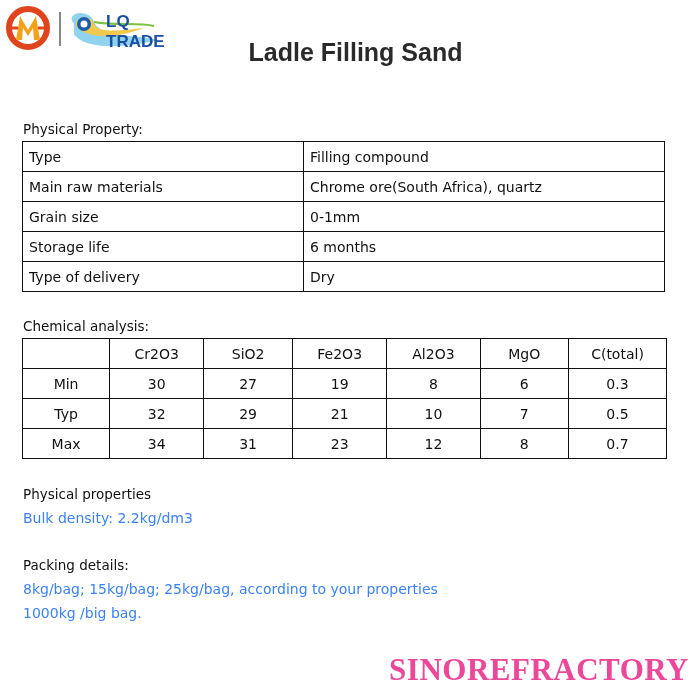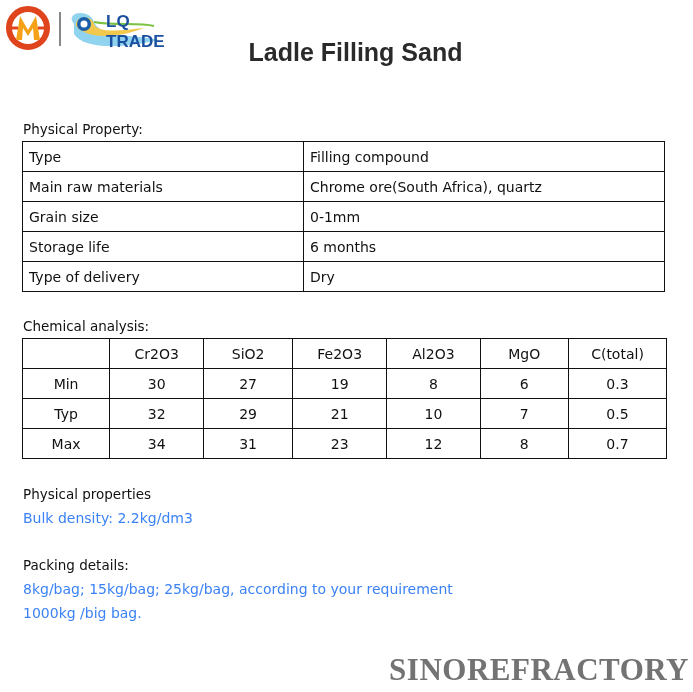--- a/index.html
+++ b/index.html
@@ -7,21 +7,21 @@
   .logo-area { position:absolute; left:4px; top:4px; width:170px; height:50px; }
   .title { position:absolute; left:0; width:693px; top:30px; text-align:center; font-family:"Liberation Sans", sans-serif; font-weight:bold; font-size:25px; color:#2a2a2a; padding-left:18px; box-sizing:border-box;margin-top:8px; }
   .section-label { position:absolute; left:23px; font-family:"DejaVu Sans", sans-serif; font-weight:normal; font-size:13.5px; color:#111; }
   table { border-collapse:collapse; position:absolute; font-family:"DejaVu Sans", sans-serif; font-size:14px; color:#111; }
   td { border:1px solid #111; padding:0 6px; height:29px; }
   .phys { left:22px; top:141px; width:643px; }
   .phys td.k { width:268px; }
   .chem { left:22px; top:338px; width:645px; }
   .chem td { text-align:center; width:112px; height:29px; }
   .text-line { position:absolute; left:23px; font-family:"DejaVu Sans", sans-serif; font-size:14px; color:#3b82f6; }
-  .footer { position:absolute; right:4px; bottom:4px; font-family:"Liberation Serif", serif; font-weight:bold; font-size:31px; color:#737373; letter-spacing:0.5px; }
+  .footer { position:absolute; right:4px; bottom:4px; font-family:"Liberation Serif", serif; font-weight:bold; font-size:31px; color:#ec4899; letter-spacing:0.5px; }
 </style>
 </head>
 <body>
 
 <div class="logo-area">
   <svg width="170" height="50" viewBox="0 0 170 50">
     <circle cx="24" cy="24" r="19" fill="none" stroke="#e0441c" stroke-width="6"></circle>
     <path d="M12 36 L16 12 L24 26 L32 12 L36 36 L30 36 L29 24 L24 32 L19 24 L18 36 Z" fill="#f5a21a"></path>
     <line x1="4" y1="24" x2="14" y2="24" stroke="#e0441c" stroke-width="3"></line>
     <line x1="34" y1="24" x2="44" y2="24" stroke="#e0441c" stroke-width="3"></line>
@@ -102,16 +102,16 @@
     <td>8</td>
     <td>0.7</td>
   </tr>
 </tbody>
   </table>
 
 <div class="section-label" style="top:486px;">Physical properties</div>
 <div class="text-line" style="top:510px;">Bulk density: 2.2kg/dm3</div>
 
 <div class="section-label" style="top:557px;">Packing details:</div>
-<div class="text-line" style="top:581px;">8kg/bag; 15kg/bag; 25kg/bag, according to your requirement</div>
+<div class="text-line" style="top:581px;">8kg/bag; 15kg/bag; 25kg/bag, according to your properties</div>
 <div class="text-line" style="top:605px;">1000kg /big bag.</div>
 
 <div class="footer">SINOREFRACTORY</div>
 
 </body></html>

